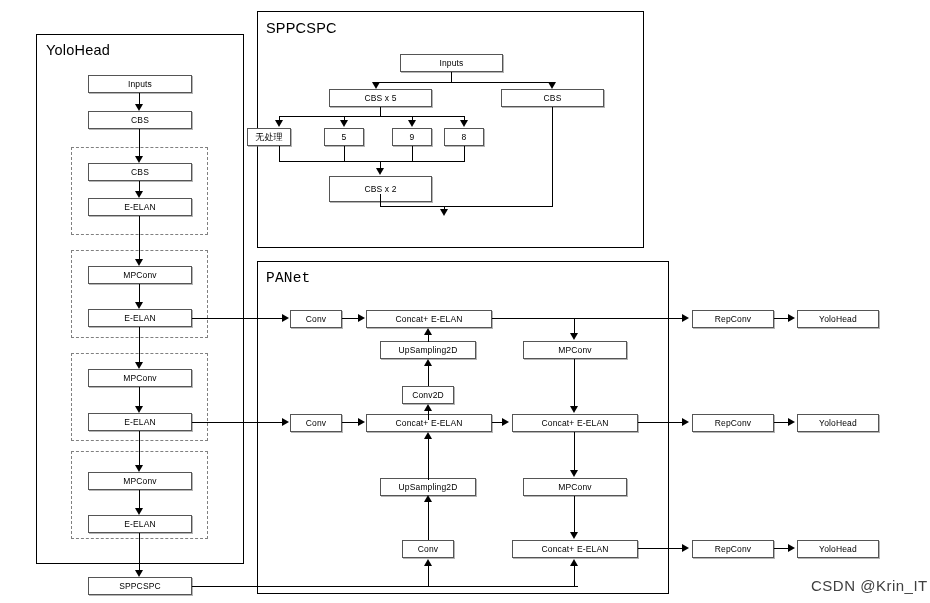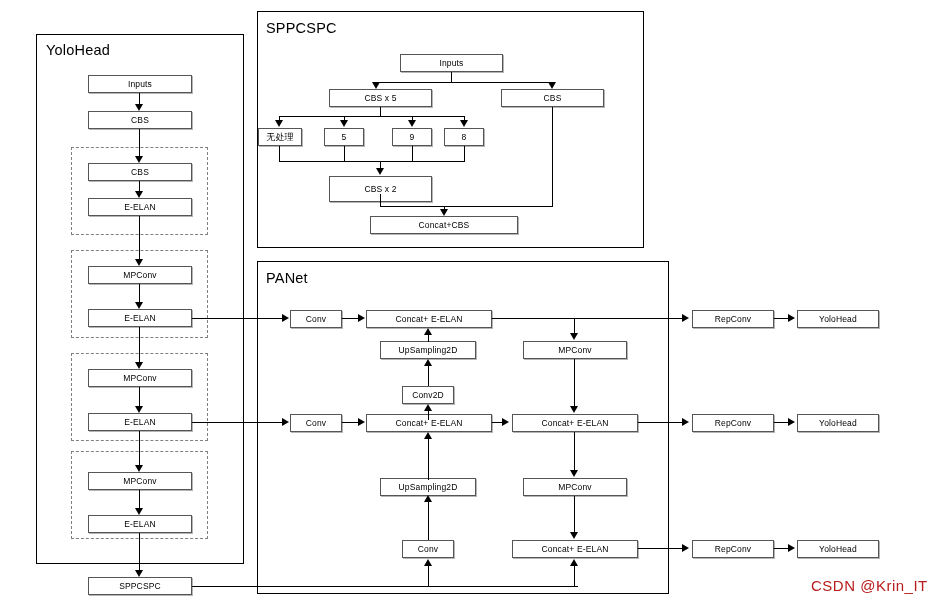--- a/index.html
+++ b/index.html
@@ -58,21 +58,21 @@
   .lnh{height:1.3px;}
   .lnv{width:1.3px;}
   .arrow{position:absolute;width:0;height:0;}
   .arr-down{border-left:4.5px solid transparent;border-right:4.5px solid transparent;border-top:7px solid #000;}
   .arr-up{border-left:4.5px solid transparent;border-right:4.5px solid transparent;border-bottom:7px solid #000;}
   .arr-right{border-top:4.5px solid transparent;border-bottom:4.5px solid transparent;border-left:7px solid #000;}
   
   .watermark{
     position:absolute;
     font-size:15px;
-    color:#b91c1c;
+    color:#404040;
     letter-spacing:.5px;
     white-space:nowrap;
     user-select:none;
   }
 </style>
 </head>
 <body>
 
 <div id="canvas">
 
@@ -125,26 +125,25 @@
 
   <div class="ln lnv" style="left:139px;top:533px;height:38px;"></div>
   <div class="arrow arr-down" style="left:135px;top:570px;"></div>
 
   <div class="group" style="left:257px;top:11px;width:387px;height:237px;"></div>
   <div class="group-title" style="left:266px;top:20px;">SPPCSPC</div>
 
   <div class="node" style="left:400px;top:54px;width:103px;height:18px;">Inputs</div>
   <div class="node" style="left:329px;top:89px;width:103px;height:18px;">CBS x 5</div>
   <div class="node" style="left:501px;top:89px;width:103px;height:18px;">CBS</div>
-  <div class="node cjk" style="left:258px;top:128px;width:44px;height:18px;">无处理</div>
+  <div class="node cjk" style="left:247px;top:128px;width:44px;height:18px;">无处理</div>
   <div class="node" style="left:324px;top:128px;width:40px;height:18px;">5</div>
   <div class="node" style="left:392px;top:128px;width:40px;height:18px;">9</div>
   <div class="node" style="left:444px;top:128px;width:40px;height:18px;">8</div>
   <div class="node" style="left:329px;top:176px;width:103px;height:26px;">CBS x 2</div>
-  <div class="node" style="left:370px;top:216px;width:148px;height:18px;">Concat+CBS</div>
 
   <div class="ln lnv" style="left:451px;top:72px;height:11px;"></div>
   <div class="ln lnh" style="left:376px;top:82px;width:177px;"></div>
   <div class="ln lnv" style="left:376px;top:82px;height:2px;"></div>
   <div class="arrow arr-down" style="left:372px;top:82px;"></div>
   <div class="ln lnv" style="left:552px;top:82px;height:2px;"></div>
   <div class="arrow arr-down" style="left:548px;top:82px;"></div>
 
   <div class="ln lnv" style="left:380px;top:107px;height:10px;"></div>
   <div class="ln lnh" style="left:279px;top:116px;width:186px;"></div>
@@ -165,21 +164,21 @@
   <div class="ln lnv" style="left:380px;top:161px;height:8px;"></div>
   <div class="arrow arr-down" style="left:376px;top:168px;"></div>
 
   <div class="ln lnv" style="left:380px;top:194px;height:13px;"></div>
   <div class="ln lnh" style="left:380px;top:206px;width:173px;"></div>
   <div class="ln lnv" style="left:552px;top:107px;height:100px;"></div>
   <div class="ln lnv" style="left:444px;top:206px;height:4px;"></div>
   <div class="arrow arr-down" style="left:440px;top:209px;"></div>
 
   <div class="group" style="left:257px;top:261px;width:412px;height:333px;"></div>
-  <div class="group-title" style="left:266px;top:270px;">PANet</div>
+  <div class="group-title" style="left:266px;top:270px;font-family:Liberation Mono, monospace;">PANet</div>
 
   <div class="node" style="left:290px;top:310px;width:52px;height:18px;">Conv</div>
   <div class="node" style="left:366px;top:310px;width:126px;height:18px;">Concat+ E-ELAN</div>
   <div class="node" style="left:380px;top:341px;width:96px;height:18px;">UpSampling2D</div>
   <div class="node" style="left:402px;top:386px;width:52px;height:18px;">Conv2D</div>
   <div class="node" style="left:523px;top:341px;width:104px;height:18px;">MPConv</div>
   <div class="node" style="left:290px;top:414px;width:52px;height:18px;">Conv</div>
   <div class="node" style="left:366px;top:414px;width:126px;height:18px;">Concat+ E-ELAN</div>
   <div class="node" style="left:512px;top:414px;width:126px;height:18px;">Concat+ E-ELAN</div>
   <div class="node" style="left:380px;top:478px;width:96px;height:18px;">UpSampling2D</div>

